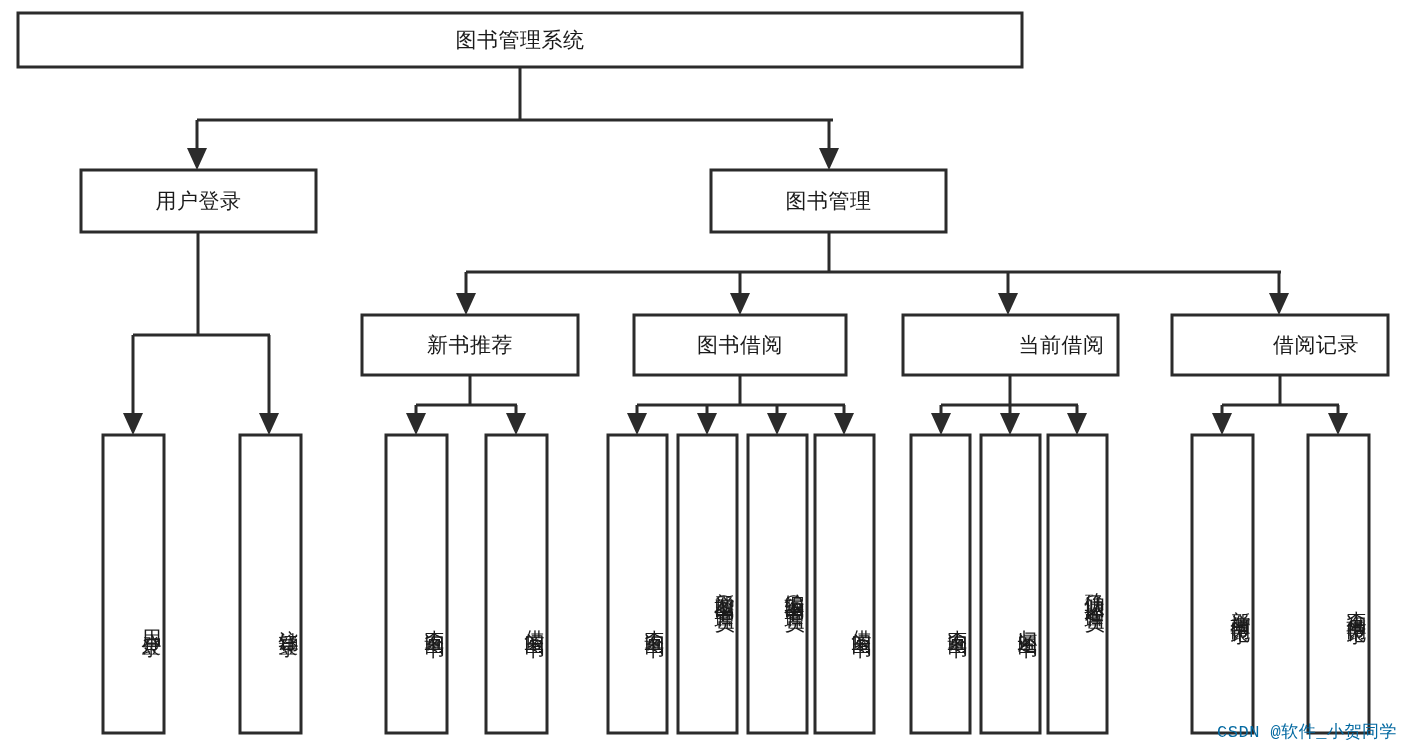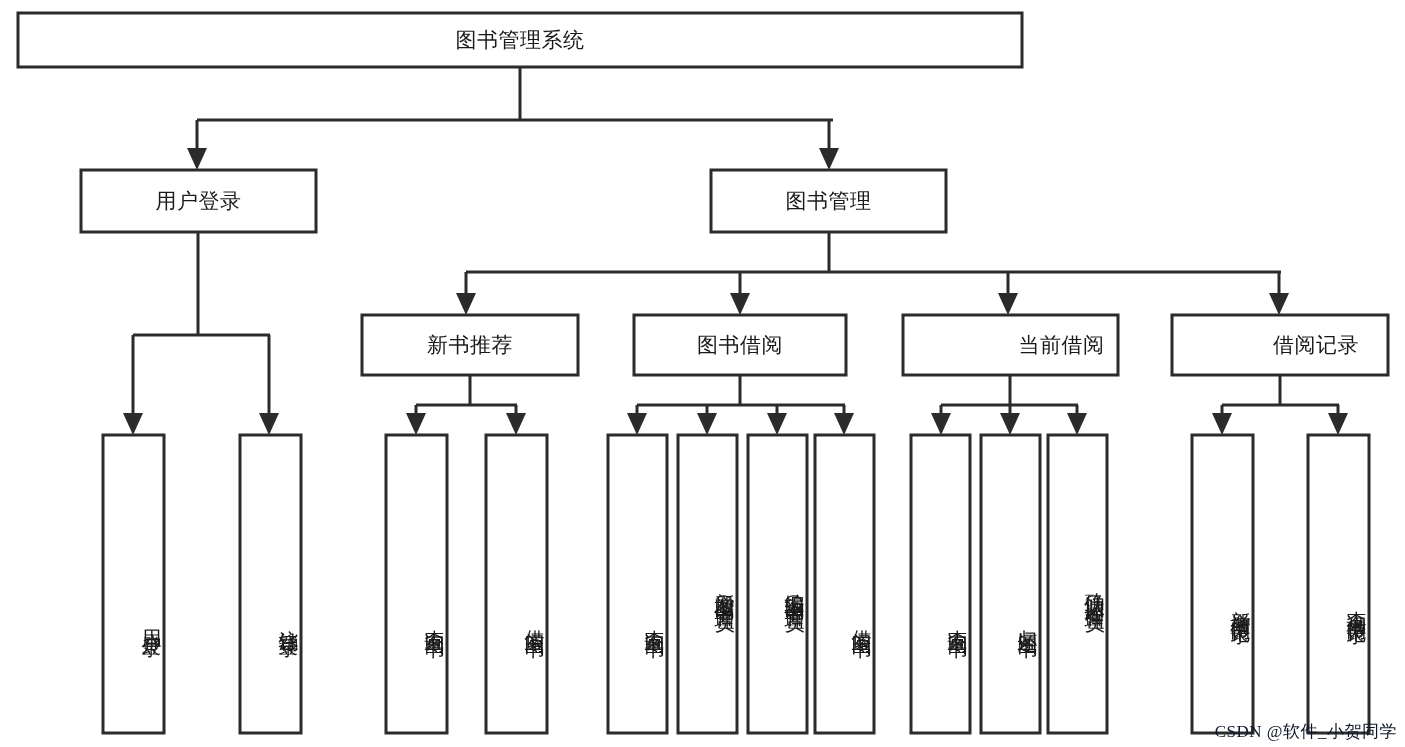--- a/index.html
+++ b/index.html
@@ -68,22 +68,22 @@
     box-sizing: border-box;
   }
   .node-label.vert.tall {
     align-items: flex-start;
   }
   .watermark {
     position: absolute;
     right: 8px;
     bottom: 4px;
     font-size: 17px;
-    color: #0f172a;
-    font-family: Liberation Serif, serif;
+    color: #0369a1;
+    font-family: Liberation Mono, monospace;
     letter-spacing: 0.5px;
     white-space: pre;
     pointer-events: none;
   }
 </style>
 </head>
 <body>
 
 <div id="diagram-root">
 

